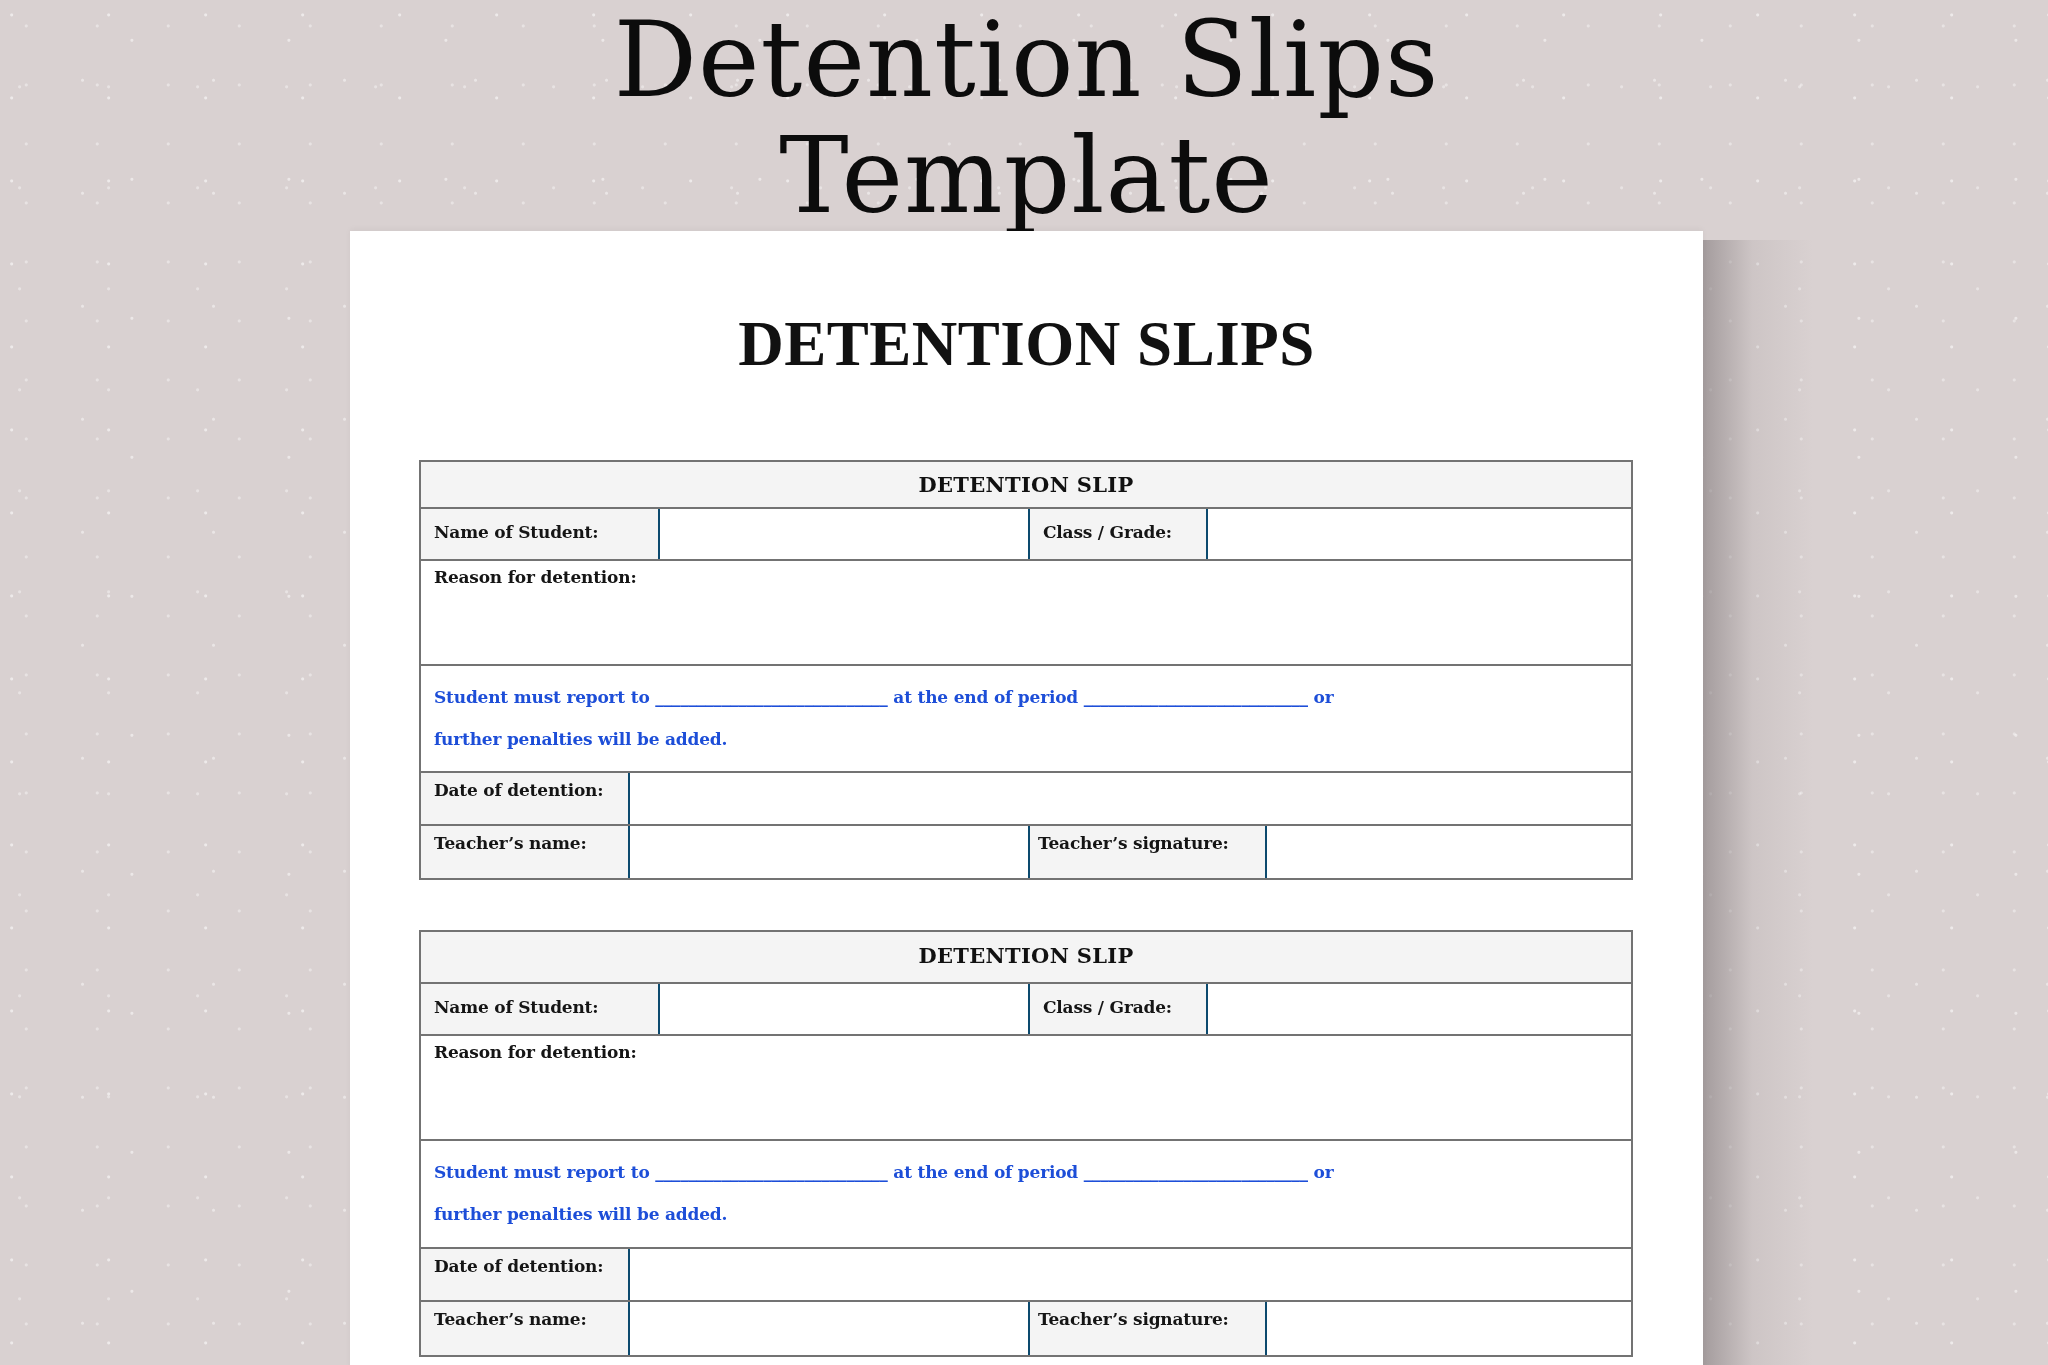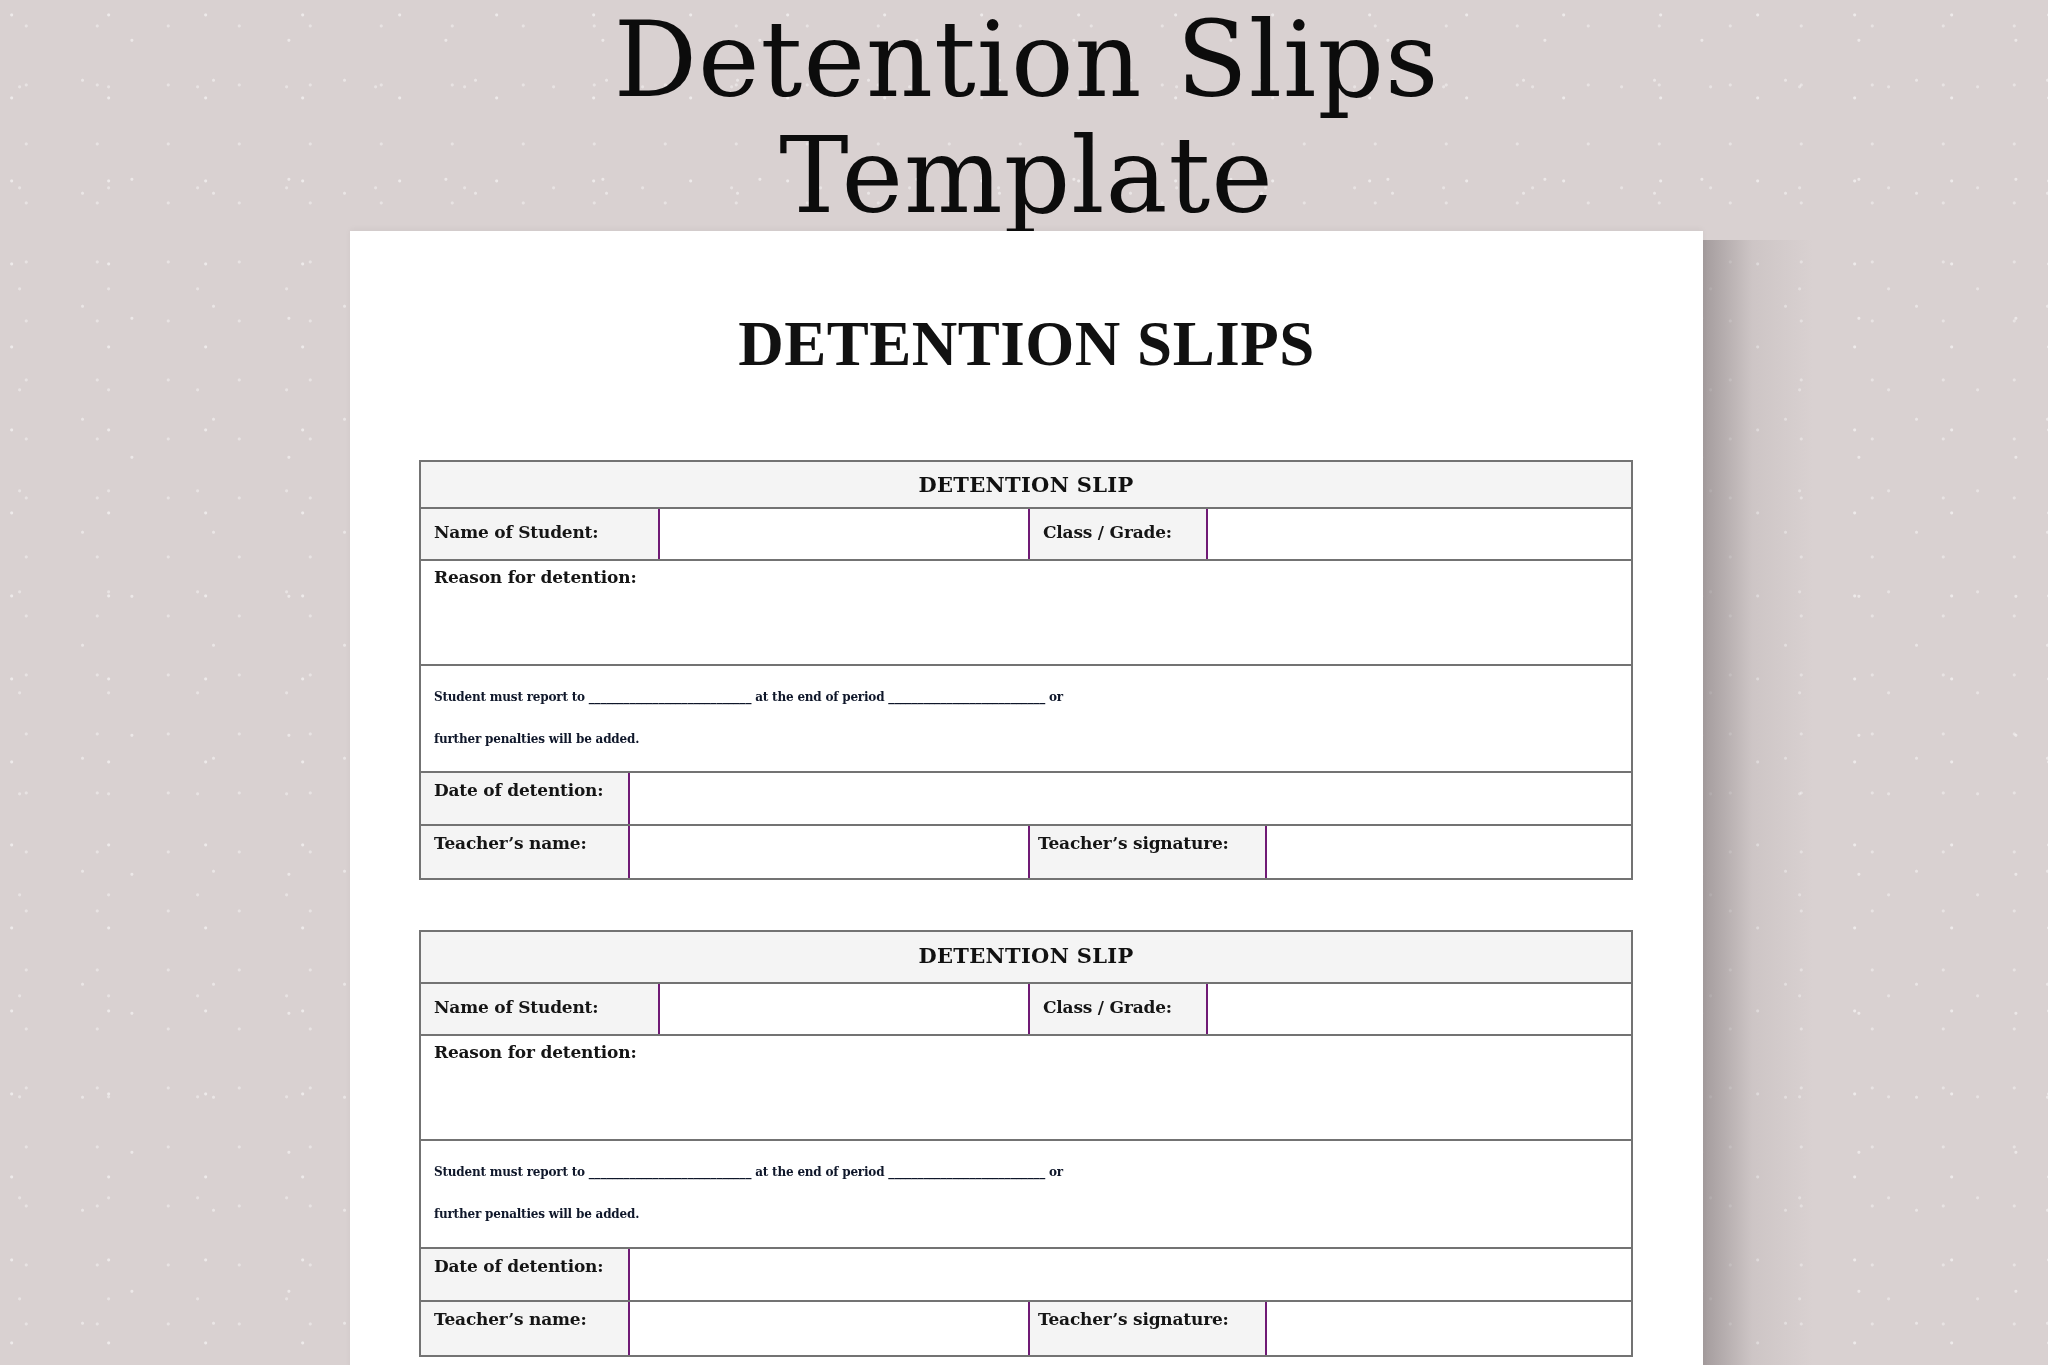--- a/index.html
+++ b/index.html
@@ -41,33 +41,33 @@
     letter-spacing: 0.5px; margin: 0;
   }
   .slip {
     position: absolute; left: 419px; width: 1214px;
     border: 2px solid #737373; box-sizing: border-box;
     font-family: "DejaVu Serif", "Liberation Serif", serif;
   }
   .slip .row { display: flex; border-top: 2px solid #737373; box-sizing: border-box; }
   .slip .row:first-child { border-top: none; }
   .slip .cell { box-sizing: border-box; position: relative; }
-  .slip .cell + .cell { border-left: 2px solid #701a75; text-align: center; }
+  .slip .cell + .cell { border-left: 2px solid #0c4a6e; text-align: center; }
   .slip .lbl { background: #f4f4f4; padding-left: 48px; }
   .slip .txt {
     font-size: 17px; font-weight: bold; color: #151515;
     position: absolute; left: 13px; top: 13px; white-space: nowrap; letter-spacing: -0.2px;
   }
   .slip .hdr {
     background: #f4f4f4; width: 100%; text-align: center;
     font-size: 21px; font-weight: bold; letter-spacing: 0.3px; line-height: 45px;
   }
   .slip .report { width: 100%; padding: 14px 13px 0 13px; }
   .slip .report .line {
-    font-size: 12px; font-weight: bold; color: #0f172a; white-space: nowrap; letter-spacing: -0.2px;
+    font-size: 17px; font-weight: bold; color: #1d4ed8; white-space: nowrap; letter-spacing: -0.2px;
     height: 42px; line-height: 34px;
   }
 </style>
 </head>
 <body>
 
 <h1 class="title l1">Detention Slips</h1>
 <h1 class="title l2">Template</h1>
 
 <div class="card-shadow"></div>

